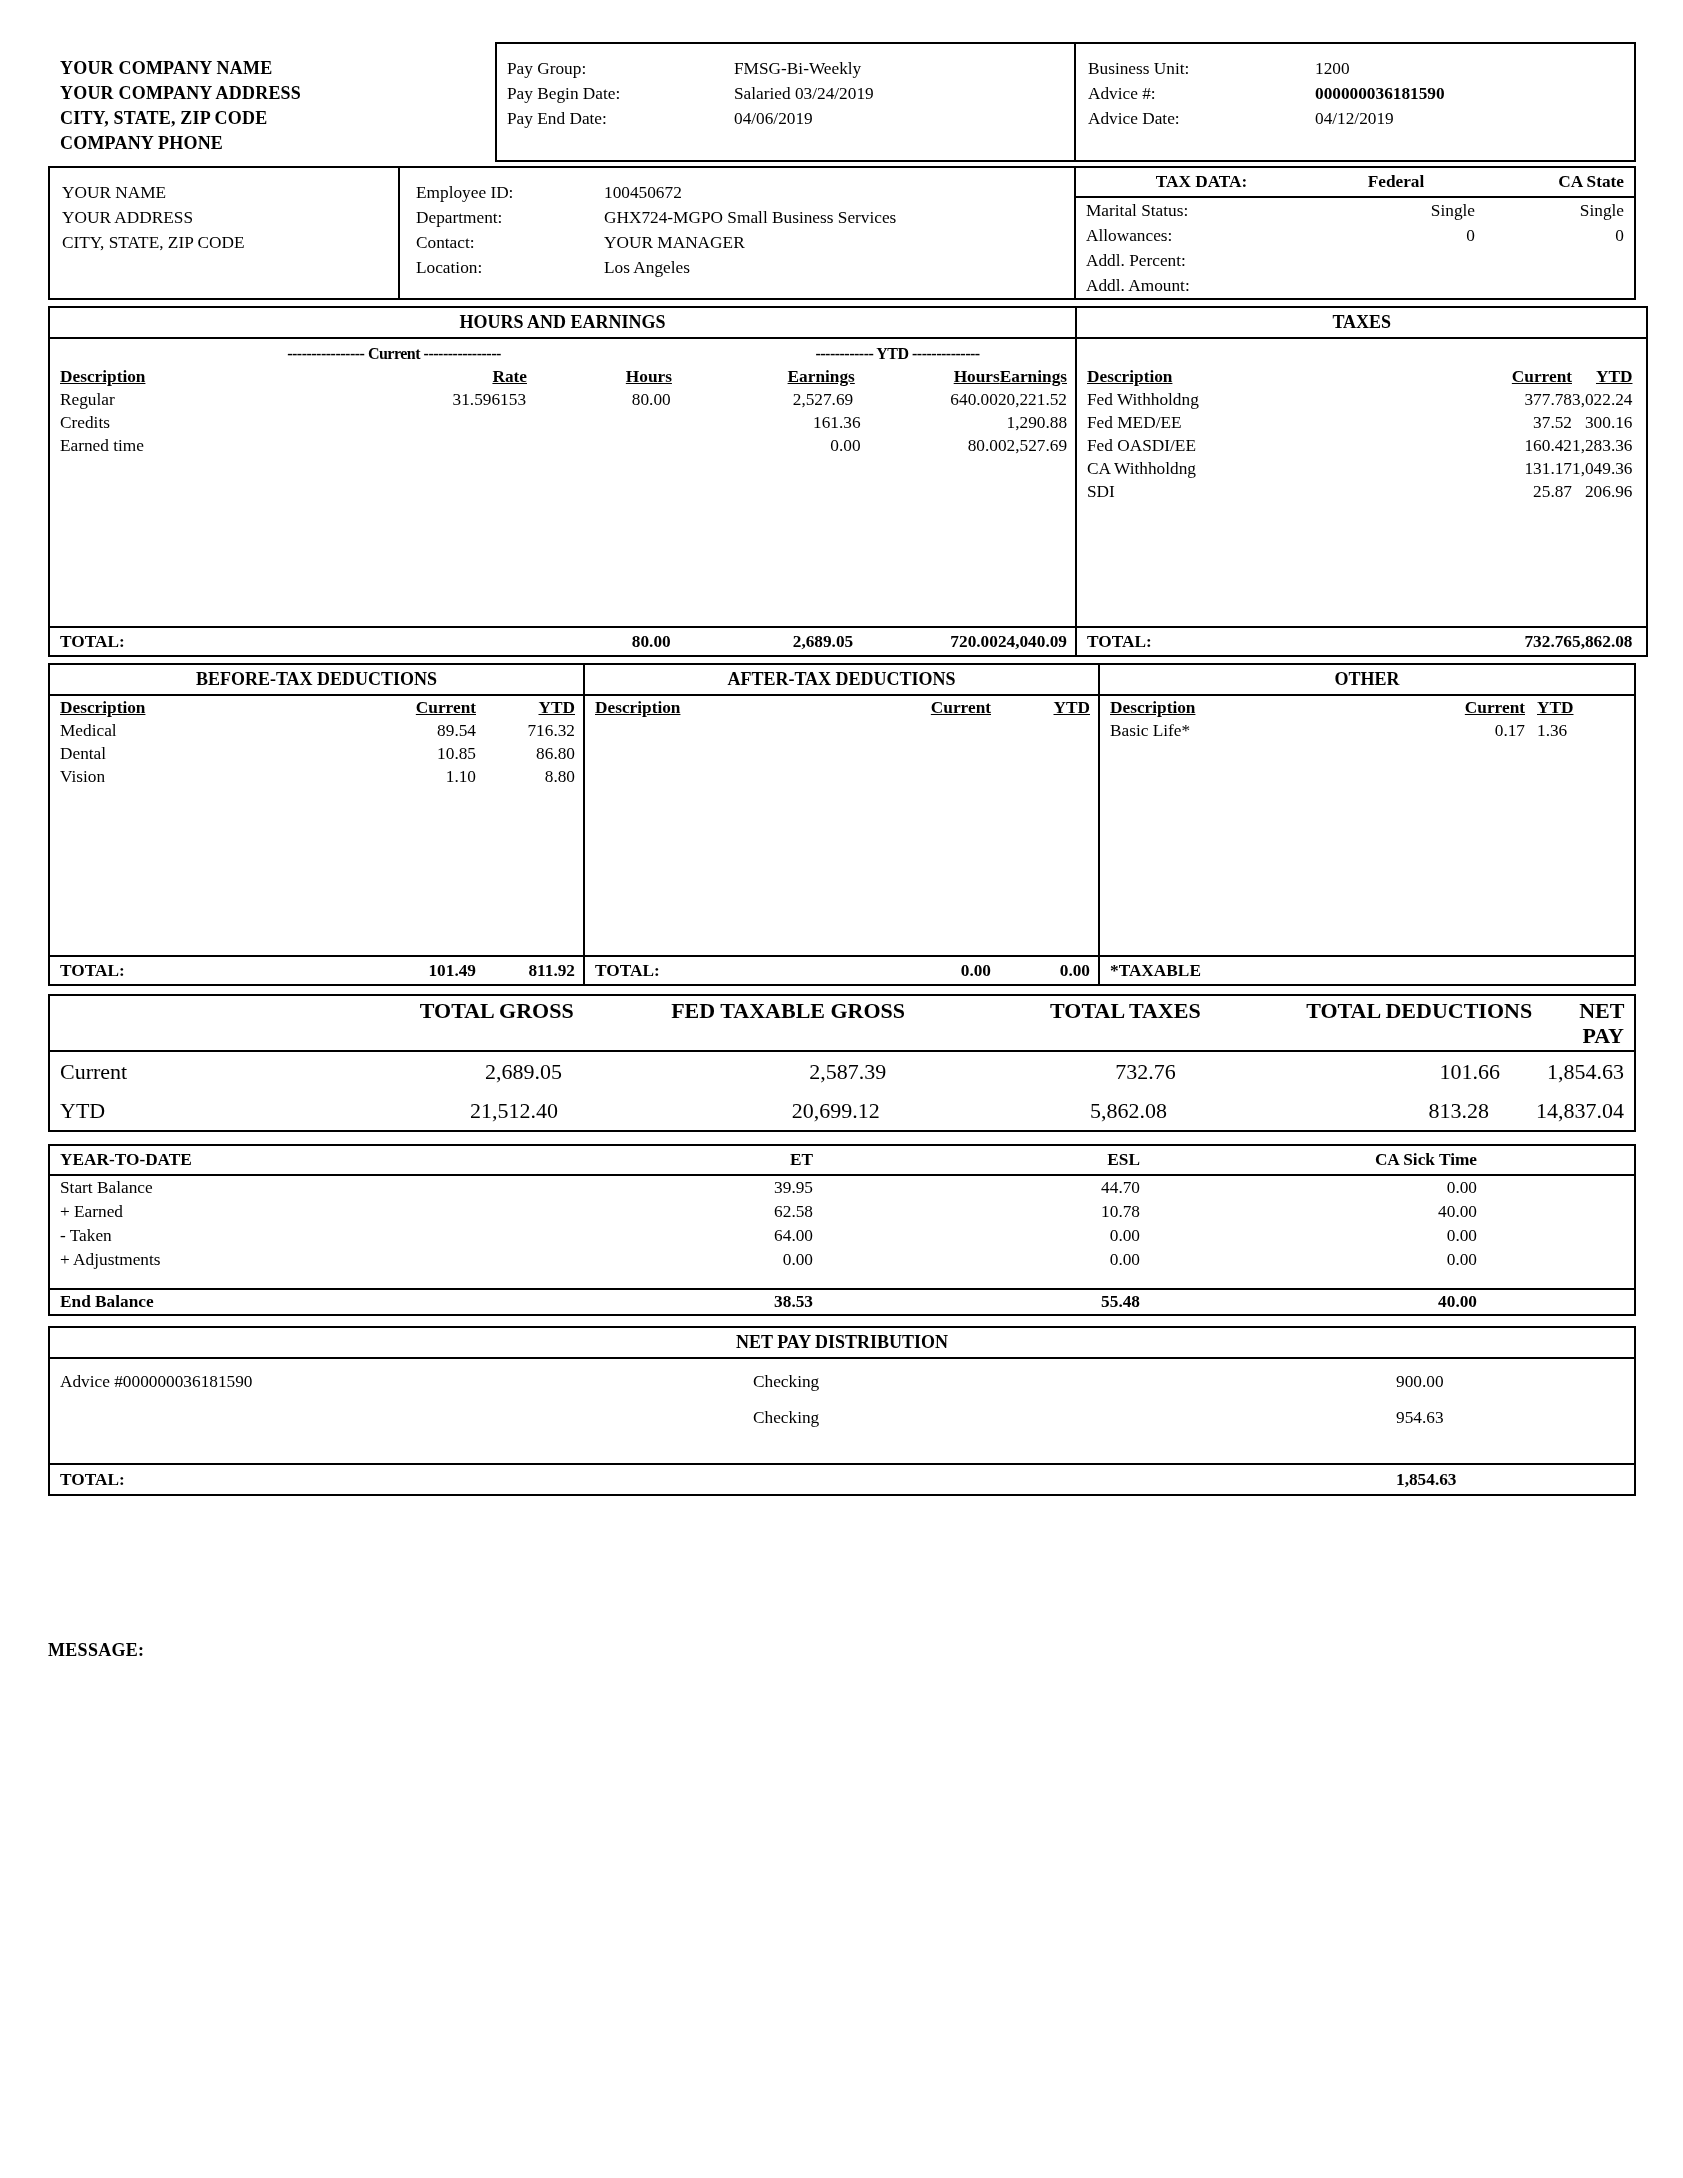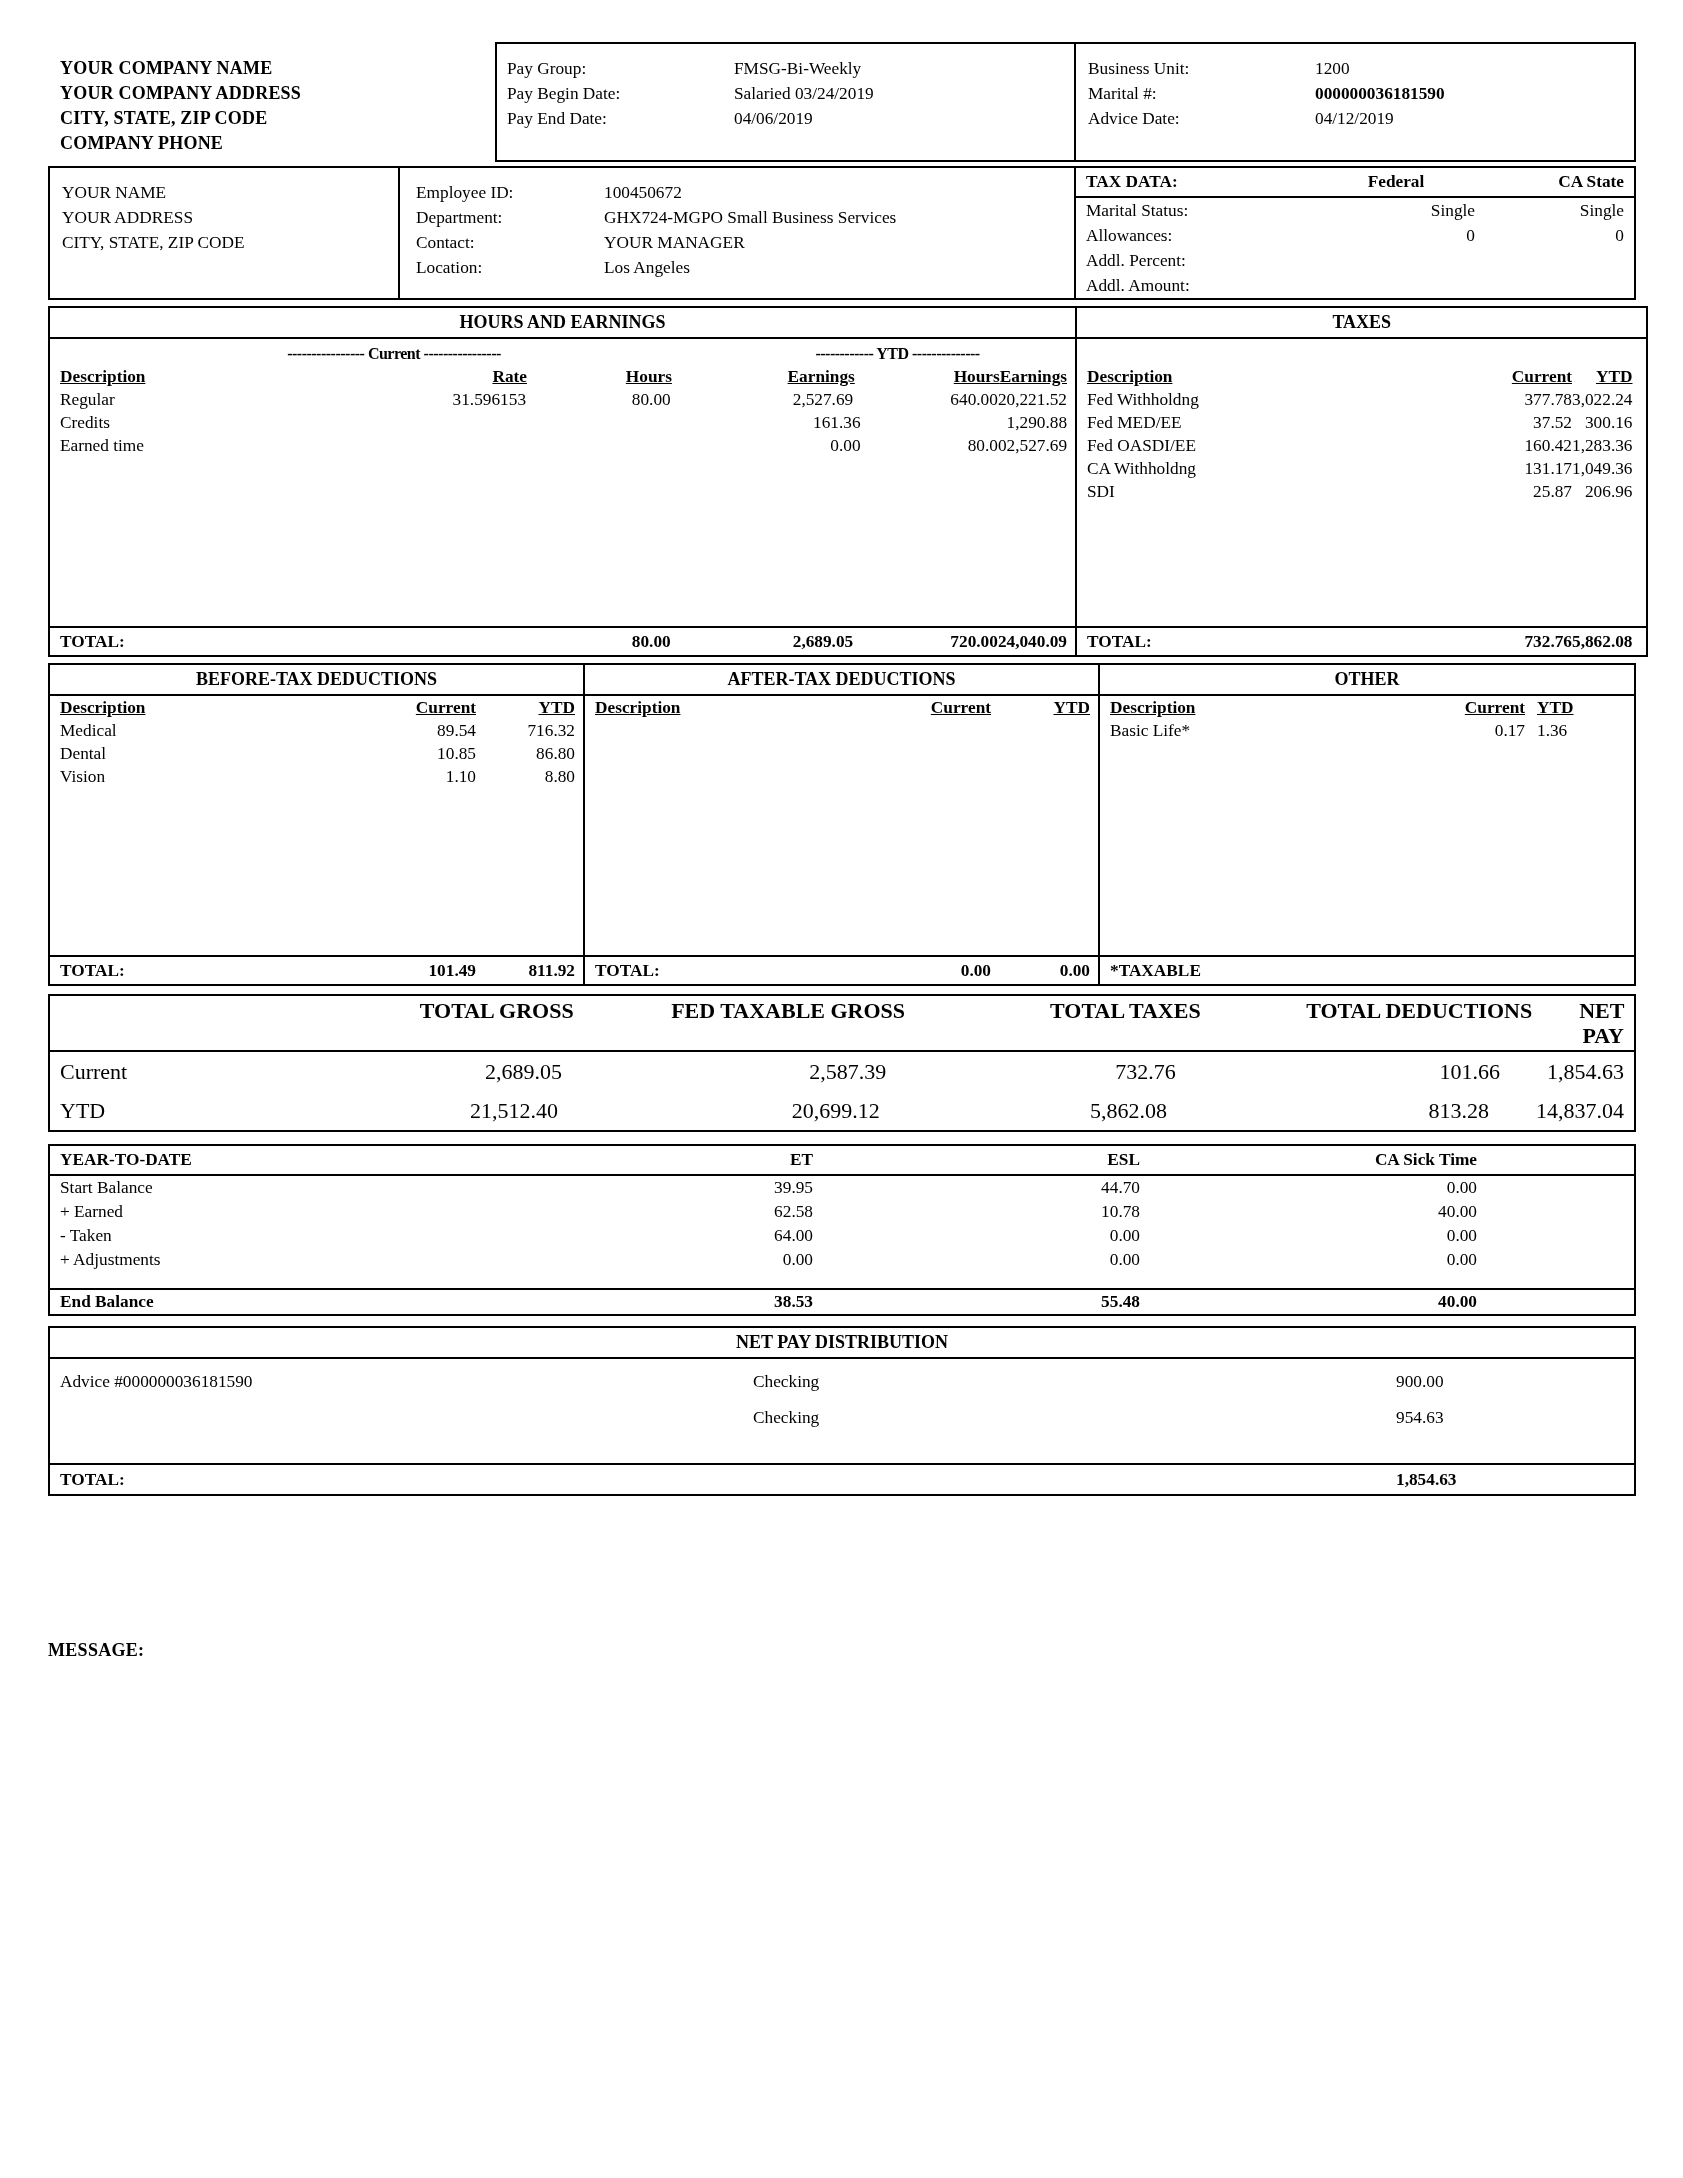--- a/index.html
+++ b/index.html
@@ -89,21 +89,21 @@
     min-height: 125px;
   }
   .taxhdr {
     display: flex;
     border-bottom: 2px solid #000;
     font-weight: bold;
     font-size: 17.3px;
     line-height: 24px;
     padding: 2px 10px 2px 10px;
   }
-  .taxhdr .c1 { flex: 1; text-align: left; }
+  .taxhdr .c1 { flex: 1; text-align: center; }
   .taxhdr .c2 { width: 158px; text-align: center; }
   .taxhdr .c3 { width: 149px; text-align: right; }
   .taxrow {
     display: flex;
     font-size: 17.3px;
     line-height: 25px;
     padding: 0 10px;
   }
   .taxrow .c1 { flex: 1; text-align: left; }
   .taxrow .c2 { width: 158px; text-align: right; }
@@ -247,21 +247,21 @@
         <span class="v">04/06/2019</span>
       </div>
     </div>
 
     <div class="top-advice">
       <div class="kv">
         <span class="k">Business Unit:</span>
         <span class="v">1200</span>
       </div>
       <div class="kv">
-        <span class="k">Marital #:</span>
+        <span class="k">Advice #:</span>
         <span class="v b">000000036181590</span>
       </div>
       <div class="kv">
         <span class="k">Advice Date:</span>
         <span class="v">04/12/2019</span>
       </div>
     </div>
   </div>
 
   <div class="empwrap">

